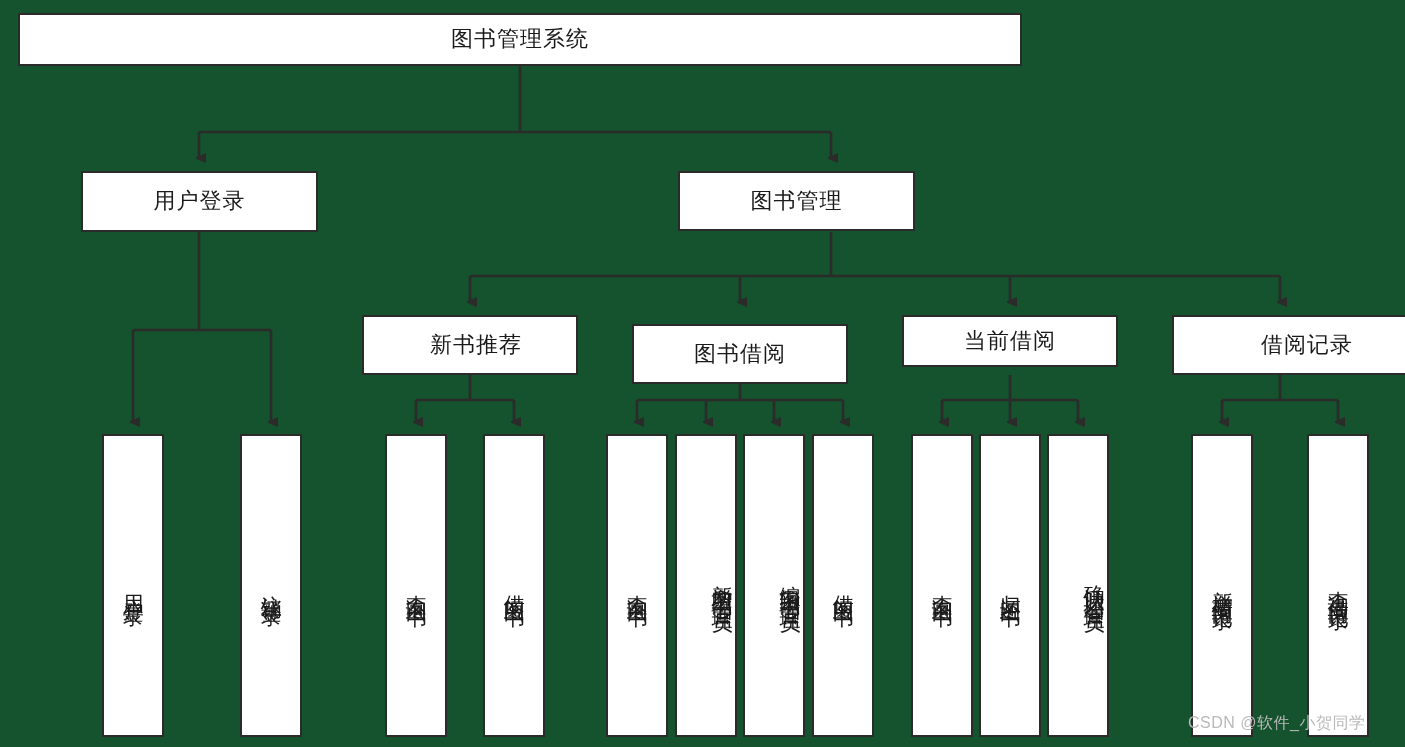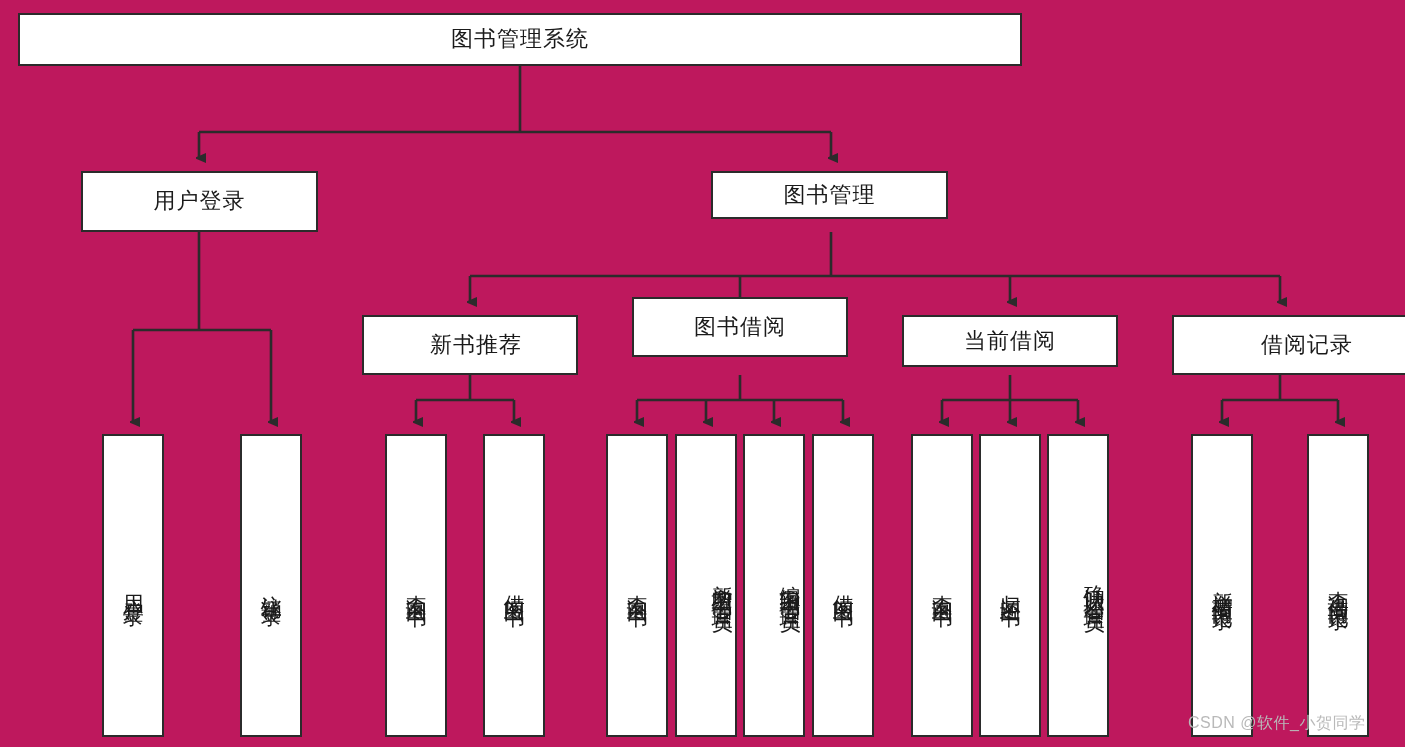--- a/index.html
+++ b/index.html
@@ -7,21 +7,21 @@
     padding: 0;
     background: #ffffff;
   }
   body {
     font-family: "Liberation Sans", "DejaVu Sans", sans-serif;
   }
   #canvas {
     position: relative;
     width: 1405px;
     height: 747px;
-    background: #be185d;
+    background: #14532d;
     overflow: hidden;
   }
   .node {
     position: absolute;
     box-sizing: border-box;
     border: 2px solid #2b2b2b;
     background: #ffffff;
     display: flex;
     align-items: center;
     justify-content: center;
@@ -130,28 +130,28 @@
     </g>
   </svg>
 
   <div class="node horiz" style="left:18px; top:13px; width:1004px; height:53px;">
     <span>图书管理系统</span>
   </div>
 
   <div class="node horiz" style="left:81px; top:171px; width:237px; height:61px;">
     <span>用户登录</span>
   </div>
-  <div class="node horiz" style="left:711px; top:171px; width:237px; height:48px;">
+  <div class="node horiz" style="left:678px; top:171px; width:237px; height:60px;">
     <span>图书管理</span>
   </div>
 
   <div class="node horiz" style="left:362px; top:315px; width:216px; height:60px;padding-left:12px;">
     <span>新书推荐</span>
   </div>
-  <div class="node horiz" style="left:632px; top:297px; width:216px; height:60px;">
+  <div class="node horiz" style="left:632px; top:324px; width:216px; height:60px;">
     <span>图书借阅</span>
   </div>
   <div class="node horiz" style="left:902px; top:315px; width:216px; height:52px;">
     <span>当前借阅</span>
   </div>
   <div class="node horiz" style="left:1172px; top:315px; width:252px; height:60px;padding-left:18px;">
     <span>借阅记录</span>
   </div>
 
   <div class="node vert mid-align" style="left:102px; top:434px; width:62px; height:303px;">

